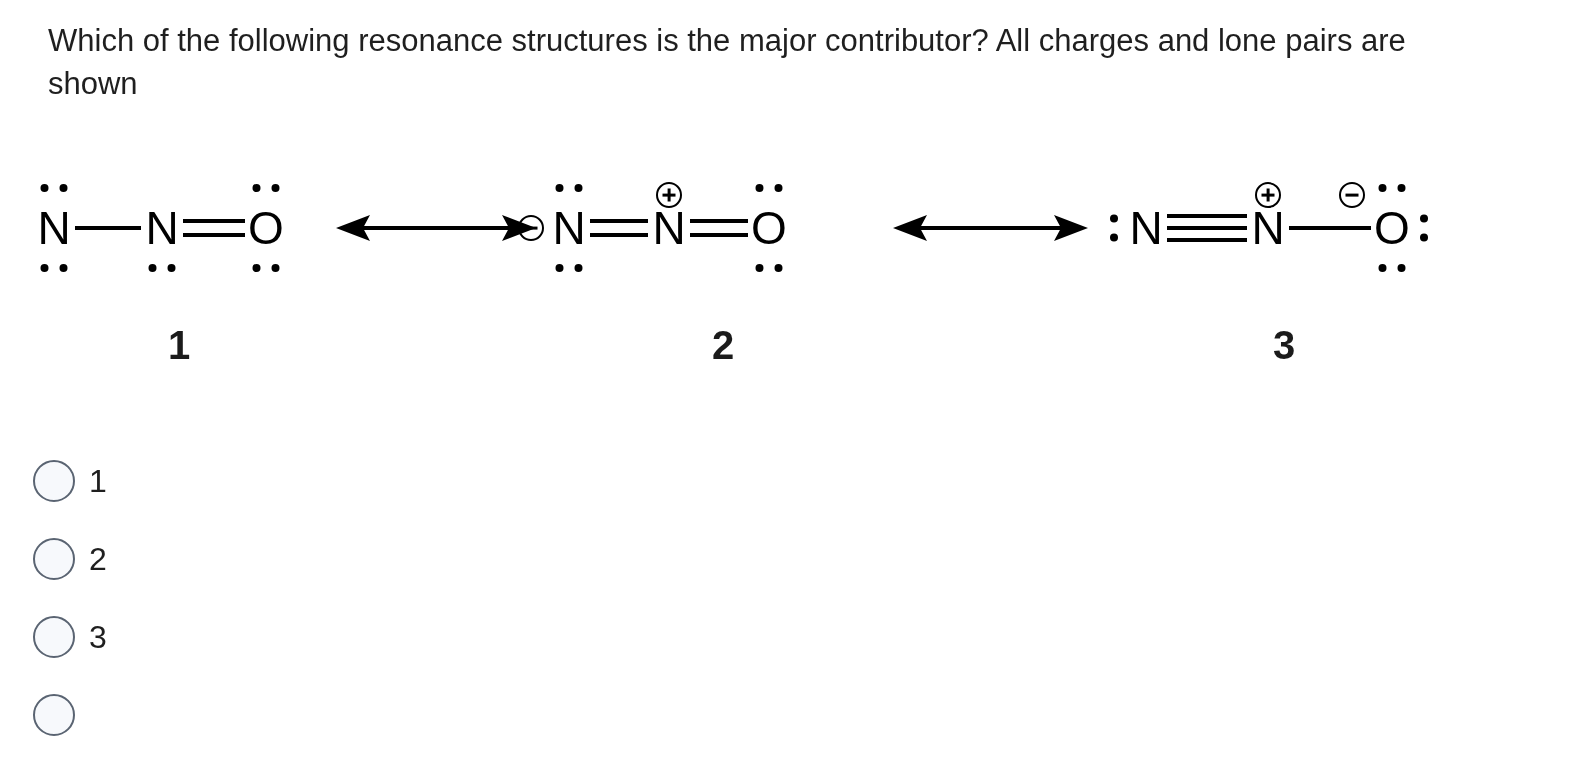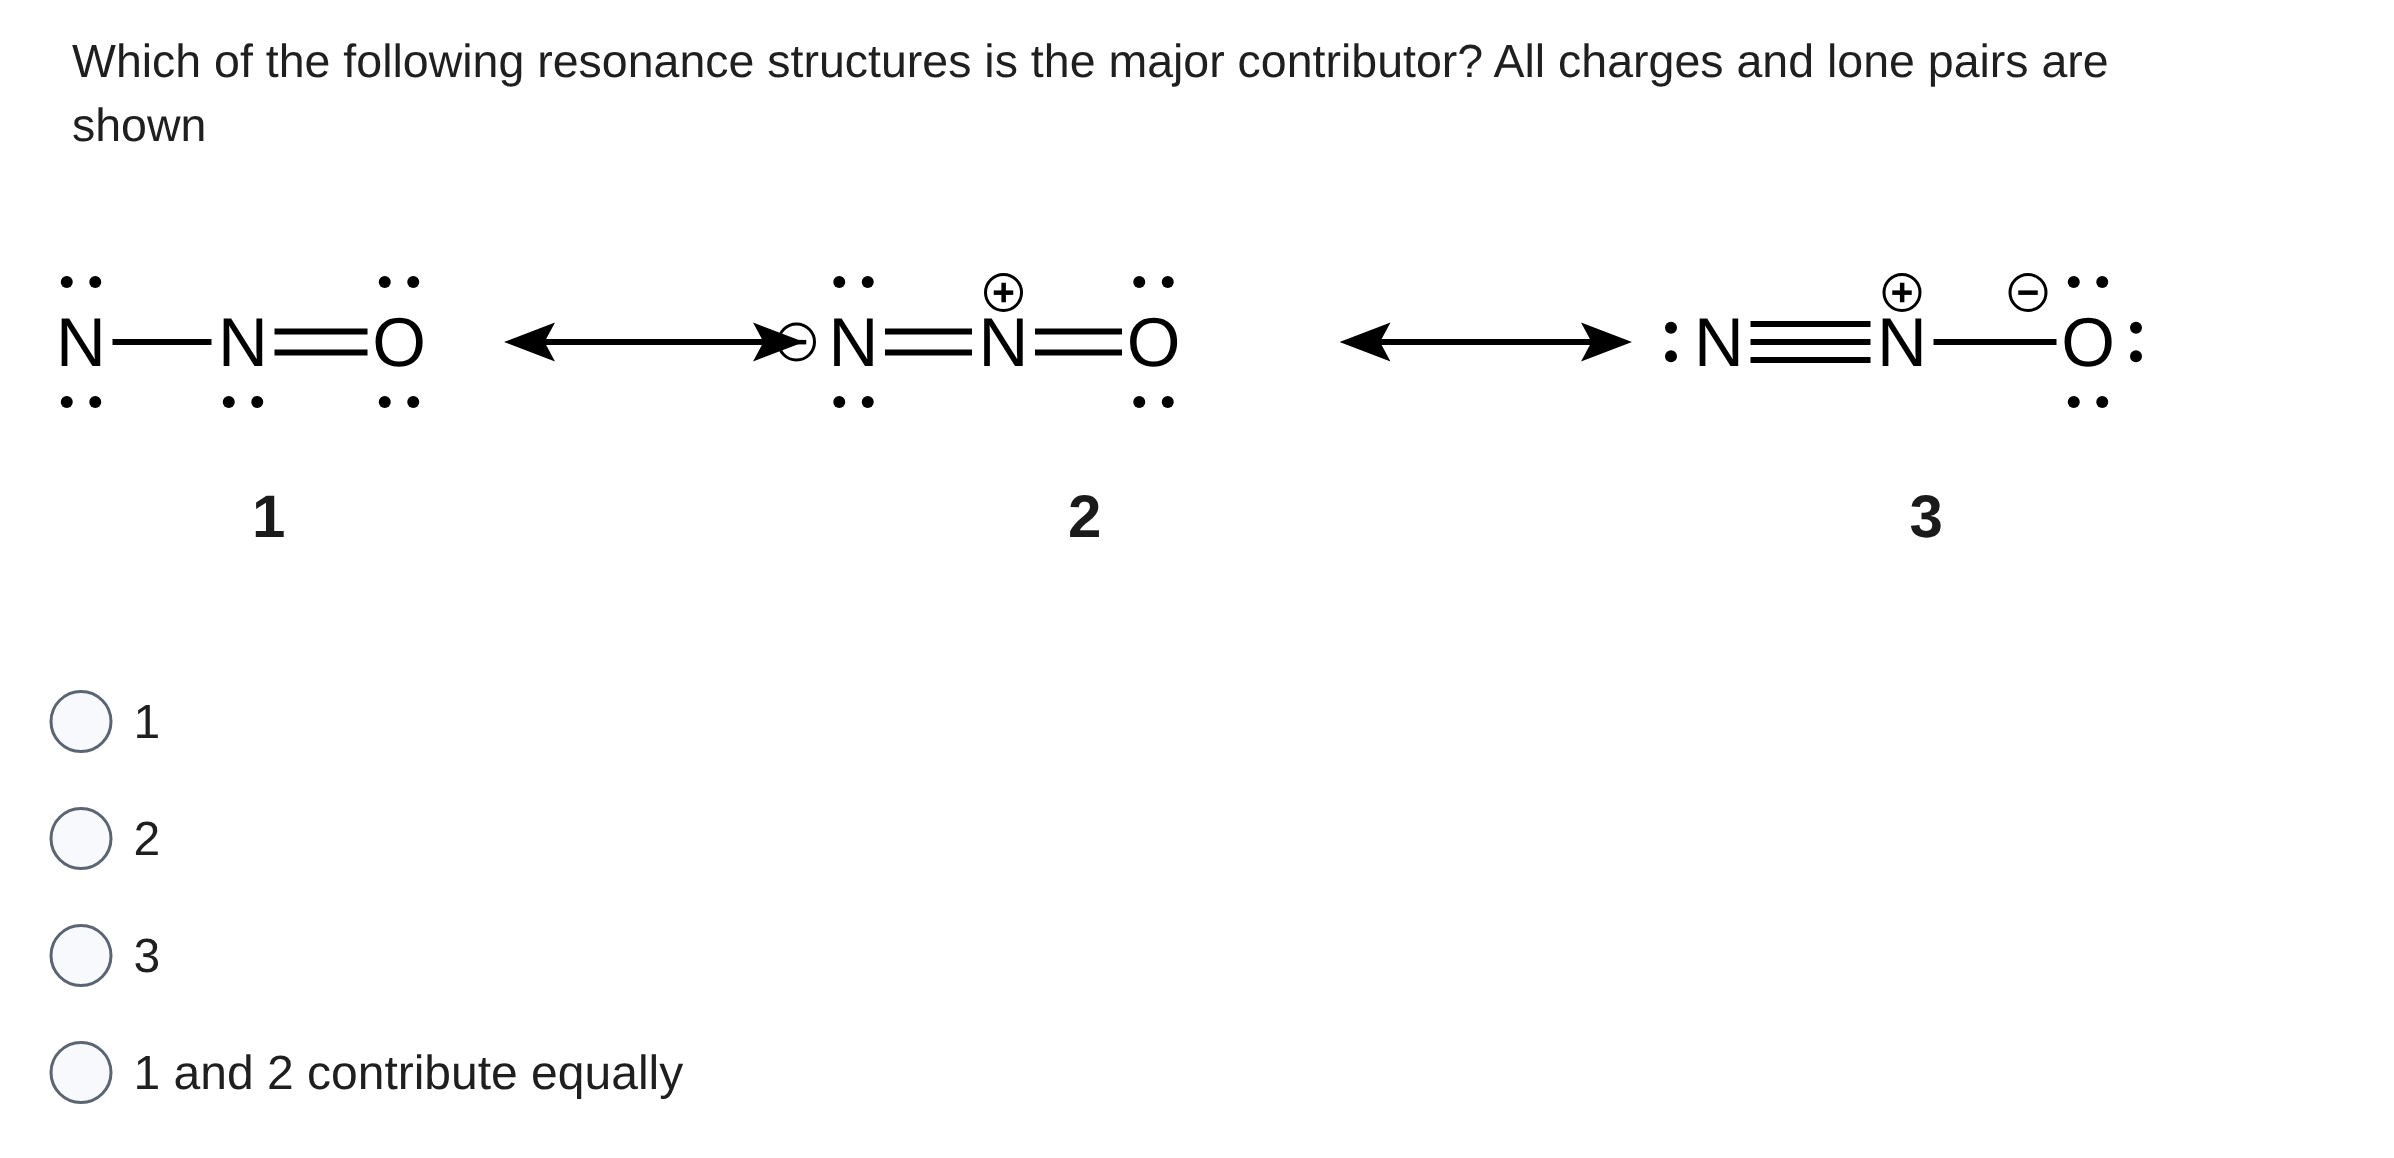--- a/index.html
+++ b/index.html
@@ -390,15 +390,14 @@
   <div class="option">
     <span class="radio"></span>
     <span class="option-label">2</span>
   </div>
   <div class="option">
     <span class="radio"></span>
     <span class="option-label">3</span>
   </div>
   <div class="option">
     <span class="radio"></span>
-    <span class="option-label">1 and 2 contribute equally</span>
   </div>
 </div>
 
 </body></html>

